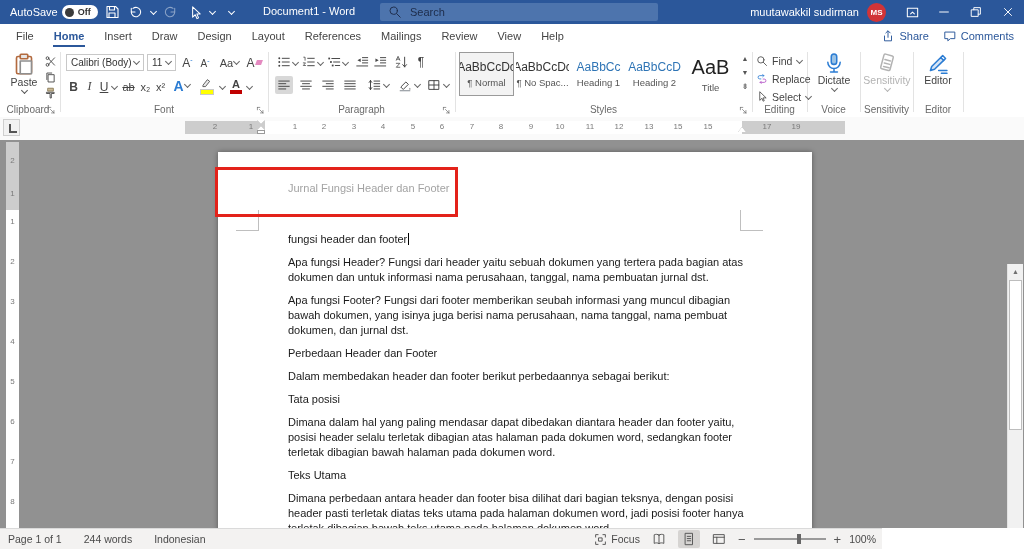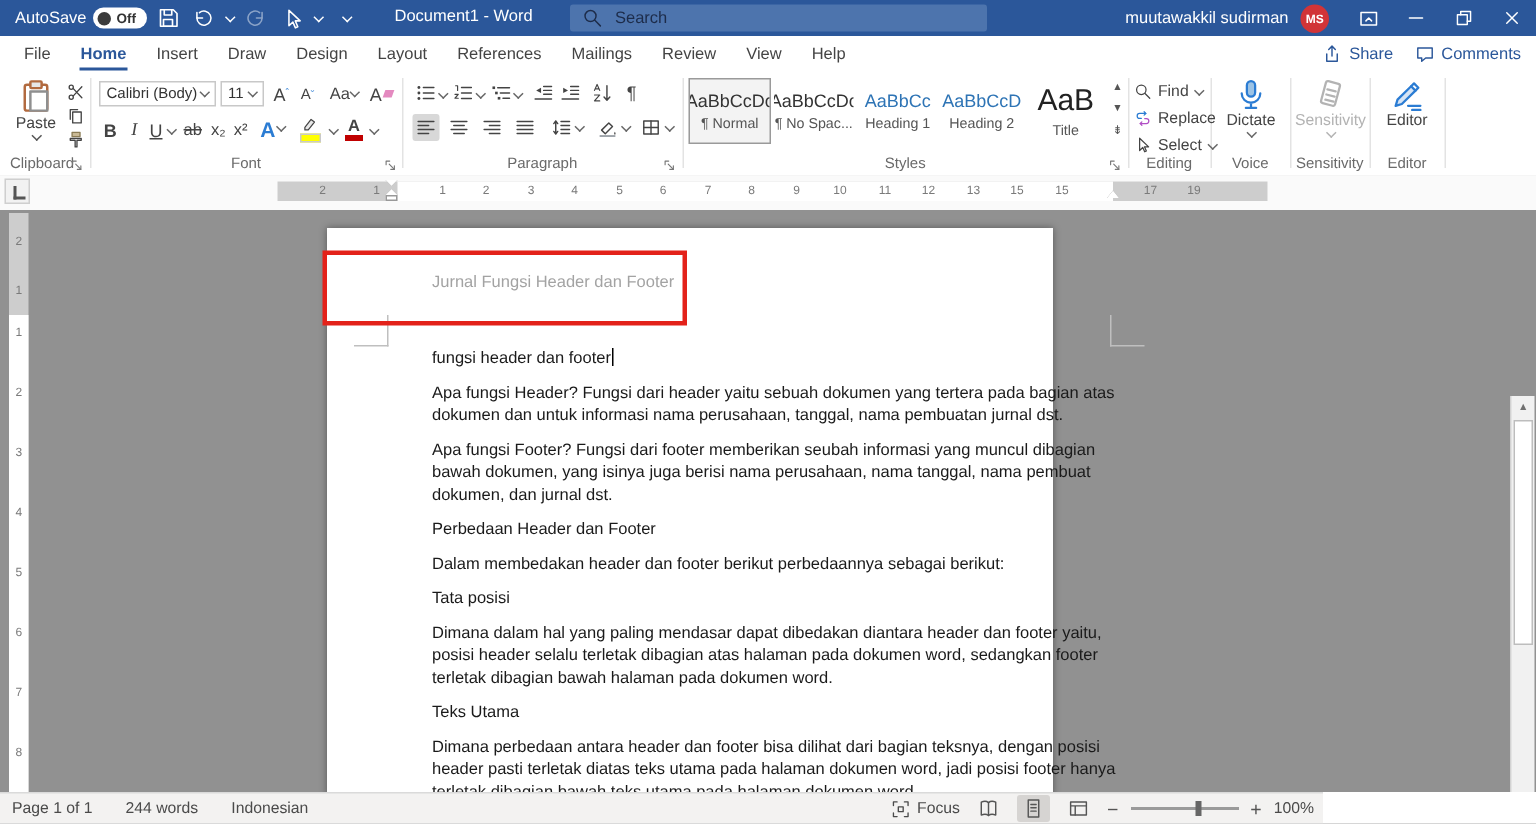--- a/index.html
+++ b/index.html
@@ -54,21 +54,21 @@
   .ind-left{position:absolute;left:72px;top:-1px;width:9px;}
   .ind-left .t1{width:0;height:0;border-left:4px solid transparent;border-right:4px solid transparent;border-top:4px solid #fff;filter:drop-shadow(0 0 .5px #888);}
   .ind-left .t2{width:0;height:0;border-left:4px solid transparent;border-right:4px solid transparent;border-bottom:4px solid #fff;margin-top:2px;filter:drop-shadow(0 0 .5px #888);}
   .ind-left .bx{width:8px;height:4px;background:#fff;border:1px solid #999;box-sizing:border-box;}
   .ind-right{position:absolute;left:553px;top:6px;width:0;height:0;border-left:4px solid transparent;border-right:4px solid transparent;border-bottom:5px solid #fff;filter:drop-shadow(0 0 .5px #888);}
   
   #docarea{position:absolute;left:0;top:140px;width:1024px;height:388px;background:#919191;overflow:hidden;}
   #vruler{position:absolute;left:6px;top:2px;width:13px;height:386px;background:#cdcdcd;}
   #vruler .white{position:absolute;left:0;top:68px;width:13px;height:318px;background:#fff;}
   .vnum{position:absolute;left:0;width:13px;text-align:center;font-size:8px;color:#7a7a7a;}
-  #page{position:absolute;left:218px;top:12px;width:484px;height:380px;background:#fff;box-shadow:0 0 5px rgba(0,0,0,.4);}
+  #page{position:absolute;left:218px;top:12px;width:594px;height:380px;background:#fff;box-shadow:0 0 5px rgba(0,0,0,.4);}
   #hdr-text{position:absolute;left:70px;top:30px;font-size:11px;color:#a3a3a3;}
   #redbox{position:absolute;left:-3px;top:15px;width:237px;height:44px;border:3px solid #e3221a;}
   .cropmark{position:absolute;width:22px;height:20px;}
   #crop-l{left:18px;top:58px;border-right:1px solid #bfbfbf;border-bottom:1px solid #bfbfbf;}
   #crop-r{left:522px;top:58px;border-left:1px solid #bfbfbf;border-bottom:1px solid #bfbfbf;}
   #bodytext{position:absolute;left:70px;top:80px;width:456px;font-size:11px;color:#1a1a1a;}
   #bodytext p{margin:0 0 8px 0;line-height:15px;}
   .cursor{display:inline-block;width:1px;height:12px;background:#000;vertical-align:-2px;margin-left:1px;}
   
   #vscroll{position:absolute;left:1007px;top:124px;width:16px;height:404px;background:#f1f1f1;border-left:1px solid #e3e3e3;box-sizing:border-box;}

